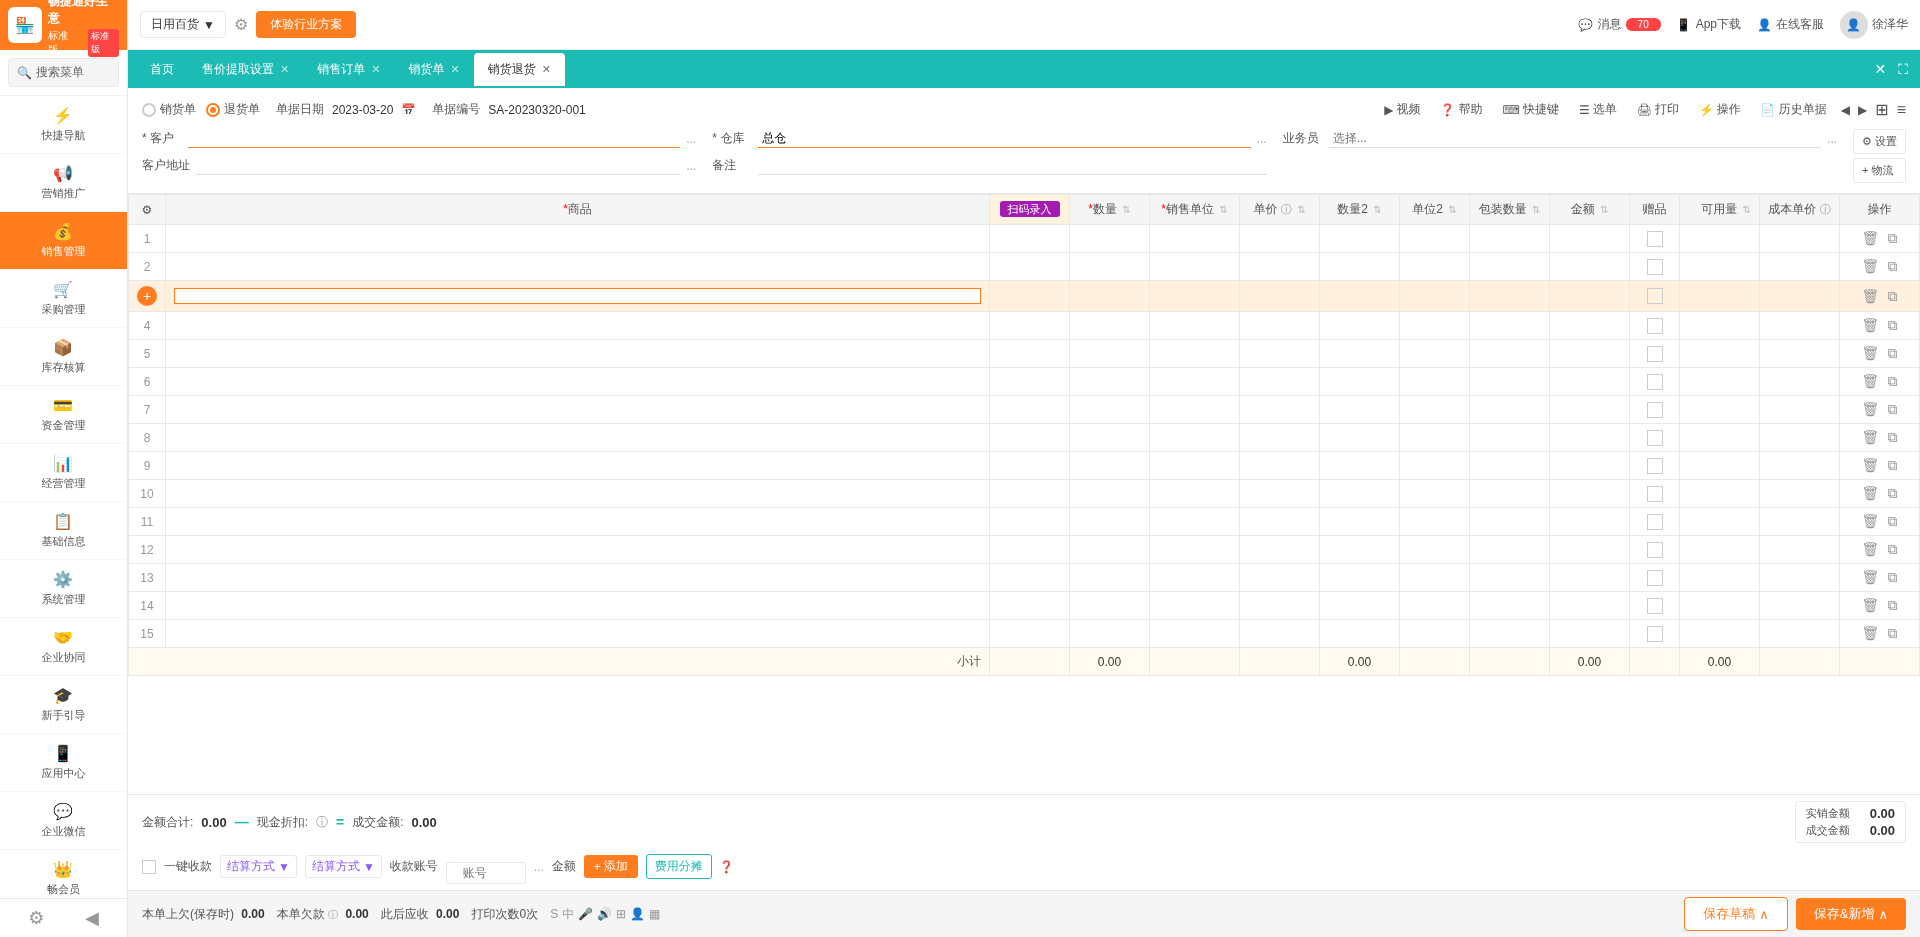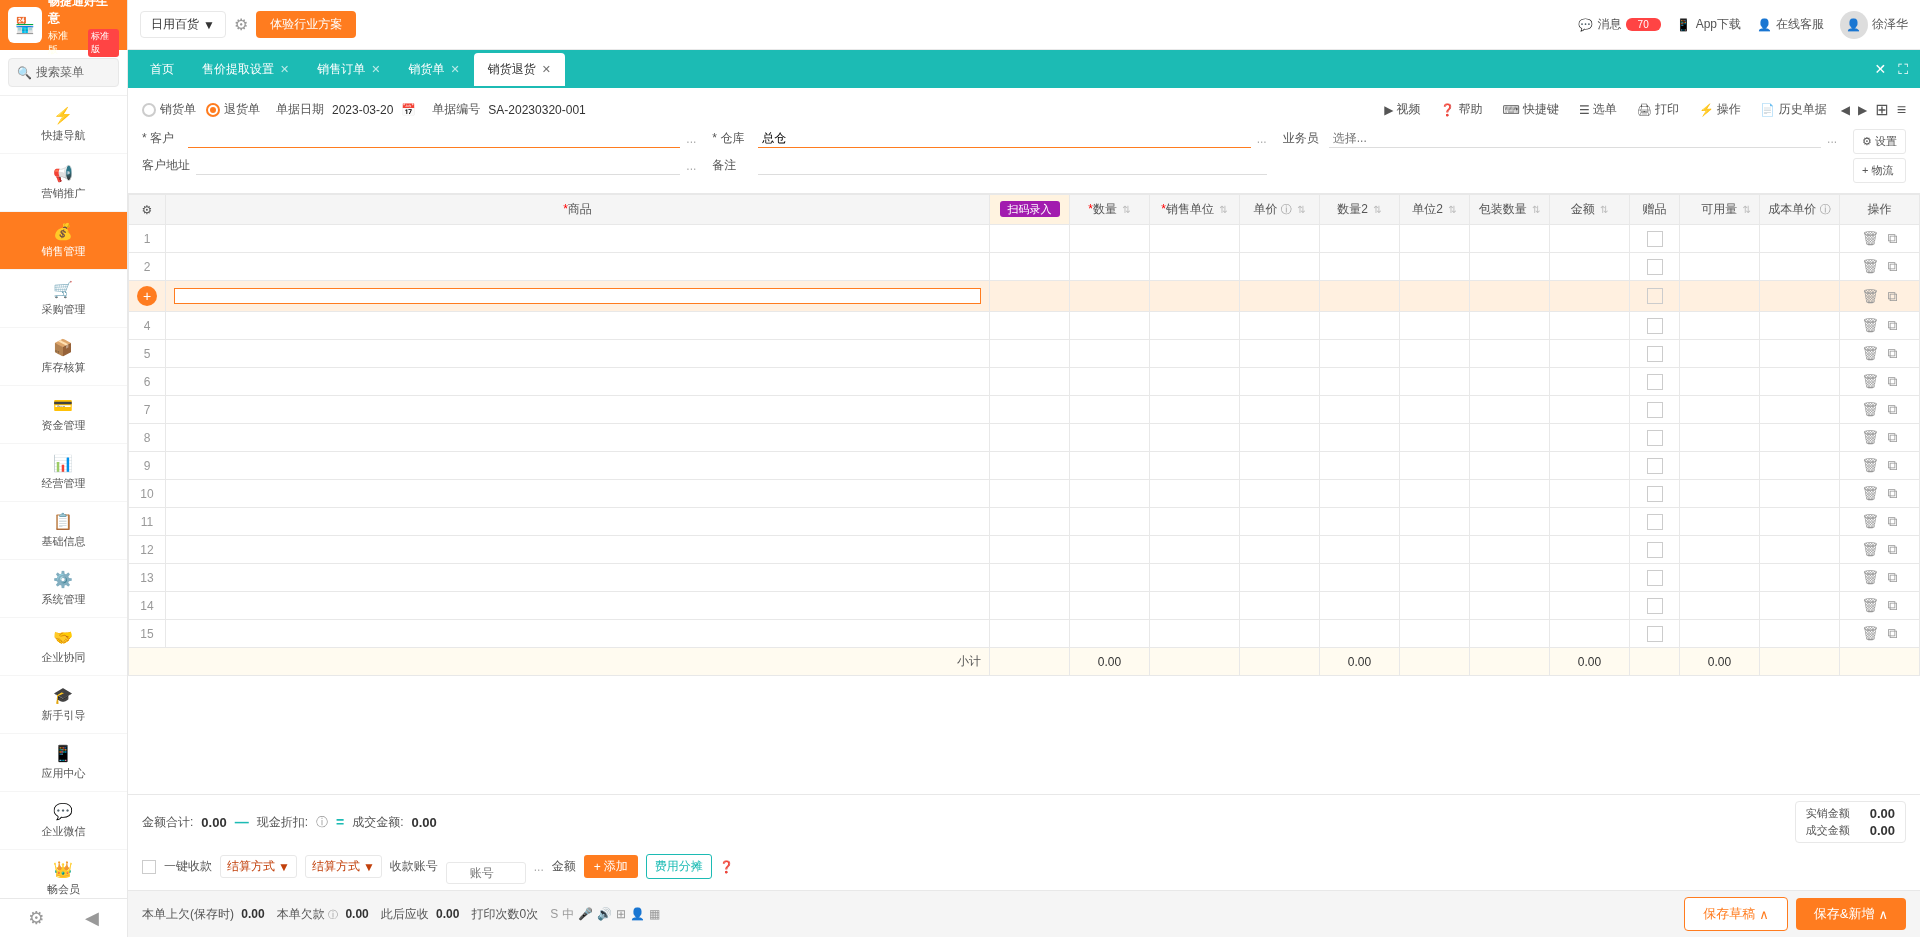--- a/index.html
+++ b/index.html
@@ -71,21 +71,21 @@
     .scan-btn { background: #a21caf; color: #fff; padding: 2px 8px; border-radius: 3px; cursor: pointer; font-size: 11px; white-space: nowrap; }
     .total-row { background: #fffbf0 !important; }
     .total-row td { color: #333; font-weight: normal; }
 
     
     .footer-area { background: #fff; border-top: 1px solid #e8e8e8; padding: 6px 14px; }
     .footer-calc { display: flex; align-items: center; gap: 8px; margin-bottom: 6px; font-size: 12px; color: #555; }
     .footer-calc-bold { color: #333; font-size: 13px; font-weight: bold; }
     .footer-payment { display: flex; align-items: center; gap: 8px; font-size: 12px; color: #555; }
     .checkbox-small { width: 14px; height: 14px; border: 1px solid #ccc; display: inline-block; vertical-align: middle; }
-    .select-box { border: 1px solid #e8e8e8; border-radius: 3px; padding: 2px 6px; color: #c2410c; cursor: pointer; font-size: 12px; display: flex; align-items: center; gap: 3px; }
+    .select-box { border: 1px solid #e8e8e8; border-radius: 3px; padding: 2px 6px; color: #8b5cf6; cursor: pointer; font-size: 12px; display: flex; align-items: center; gap: 3px; }
     .add-btn { background: #ff7c1f; color: #fff; border-radius: 3px; padding: 3px 10px; cursor: pointer; font-size: 12px; display: flex; align-items: center; gap: 3px; }
     .fee-btn { background: #fff; border: 1px solid #1cbbb4; color: #1cbbb4; border-radius: 3px; padding: 3px 8px; cursor: pointer; font-size: 12px; }
 
     
     .bottom-bar { background: #f5f5f5; border-top: 1px solid #e8e8e8; padding: 6px 14px; display: flex; align-items: center; justify-content: space-between; }
     .bottom-info { display: flex; gap: 12px; font-size: 12px; color: #555; }
     .bottom-actions { display: flex; align-items: center; gap: 8px; }
     .save-draft-btn { padding: 7px 18px; border: 1px solid #ff7c1f; color: #ff7c1f; border-radius: 4px; cursor: pointer; background: #fff; font-size: 13px; display: flex; align-items: center; gap: 4px; }
     .save-new-btn { padding: 7px 18px; background: #ff7c1f; color: #fff; border-radius: 4px; cursor: pointer; border: none; font-size: 13px; display: flex; align-items: center; gap: 4px; }
 
@@ -731,21 +731,21 @@
         <span>一键收款</span>
         <div class="select-box">
           <span>结算方式</span>
           <span>▼</span>
         </div>
         <div class="select-box">
           <span>结算方式</span>
           <span>▼</span>
         </div>
         <span>收款账号</span>
-        <input type="text" style="border: 1px solid rgb(232, 232, 232); border-radius: 3px; padding: 3px 23px; font-size: 12px; width: 80px; margin-top: 13px;" placeholder="账号">
+        <input type="text" style="border: 1px solid rgb(232, 232, 232); border-radius: 3px; padding: 3px 16px; font-size: 12px; width: 80px; margin-top: 13px;" placeholder="账号">
         <span class="dotted-link">...</span>
         <span>金额</span>
         <div class="add-btn">
           <span>+</span>
           <span>添加</span>
         </div>
         <div class="fee-btn">费用分摊</div>
         <span style="color:#999;">❓</span>
       </div>
     </div>

